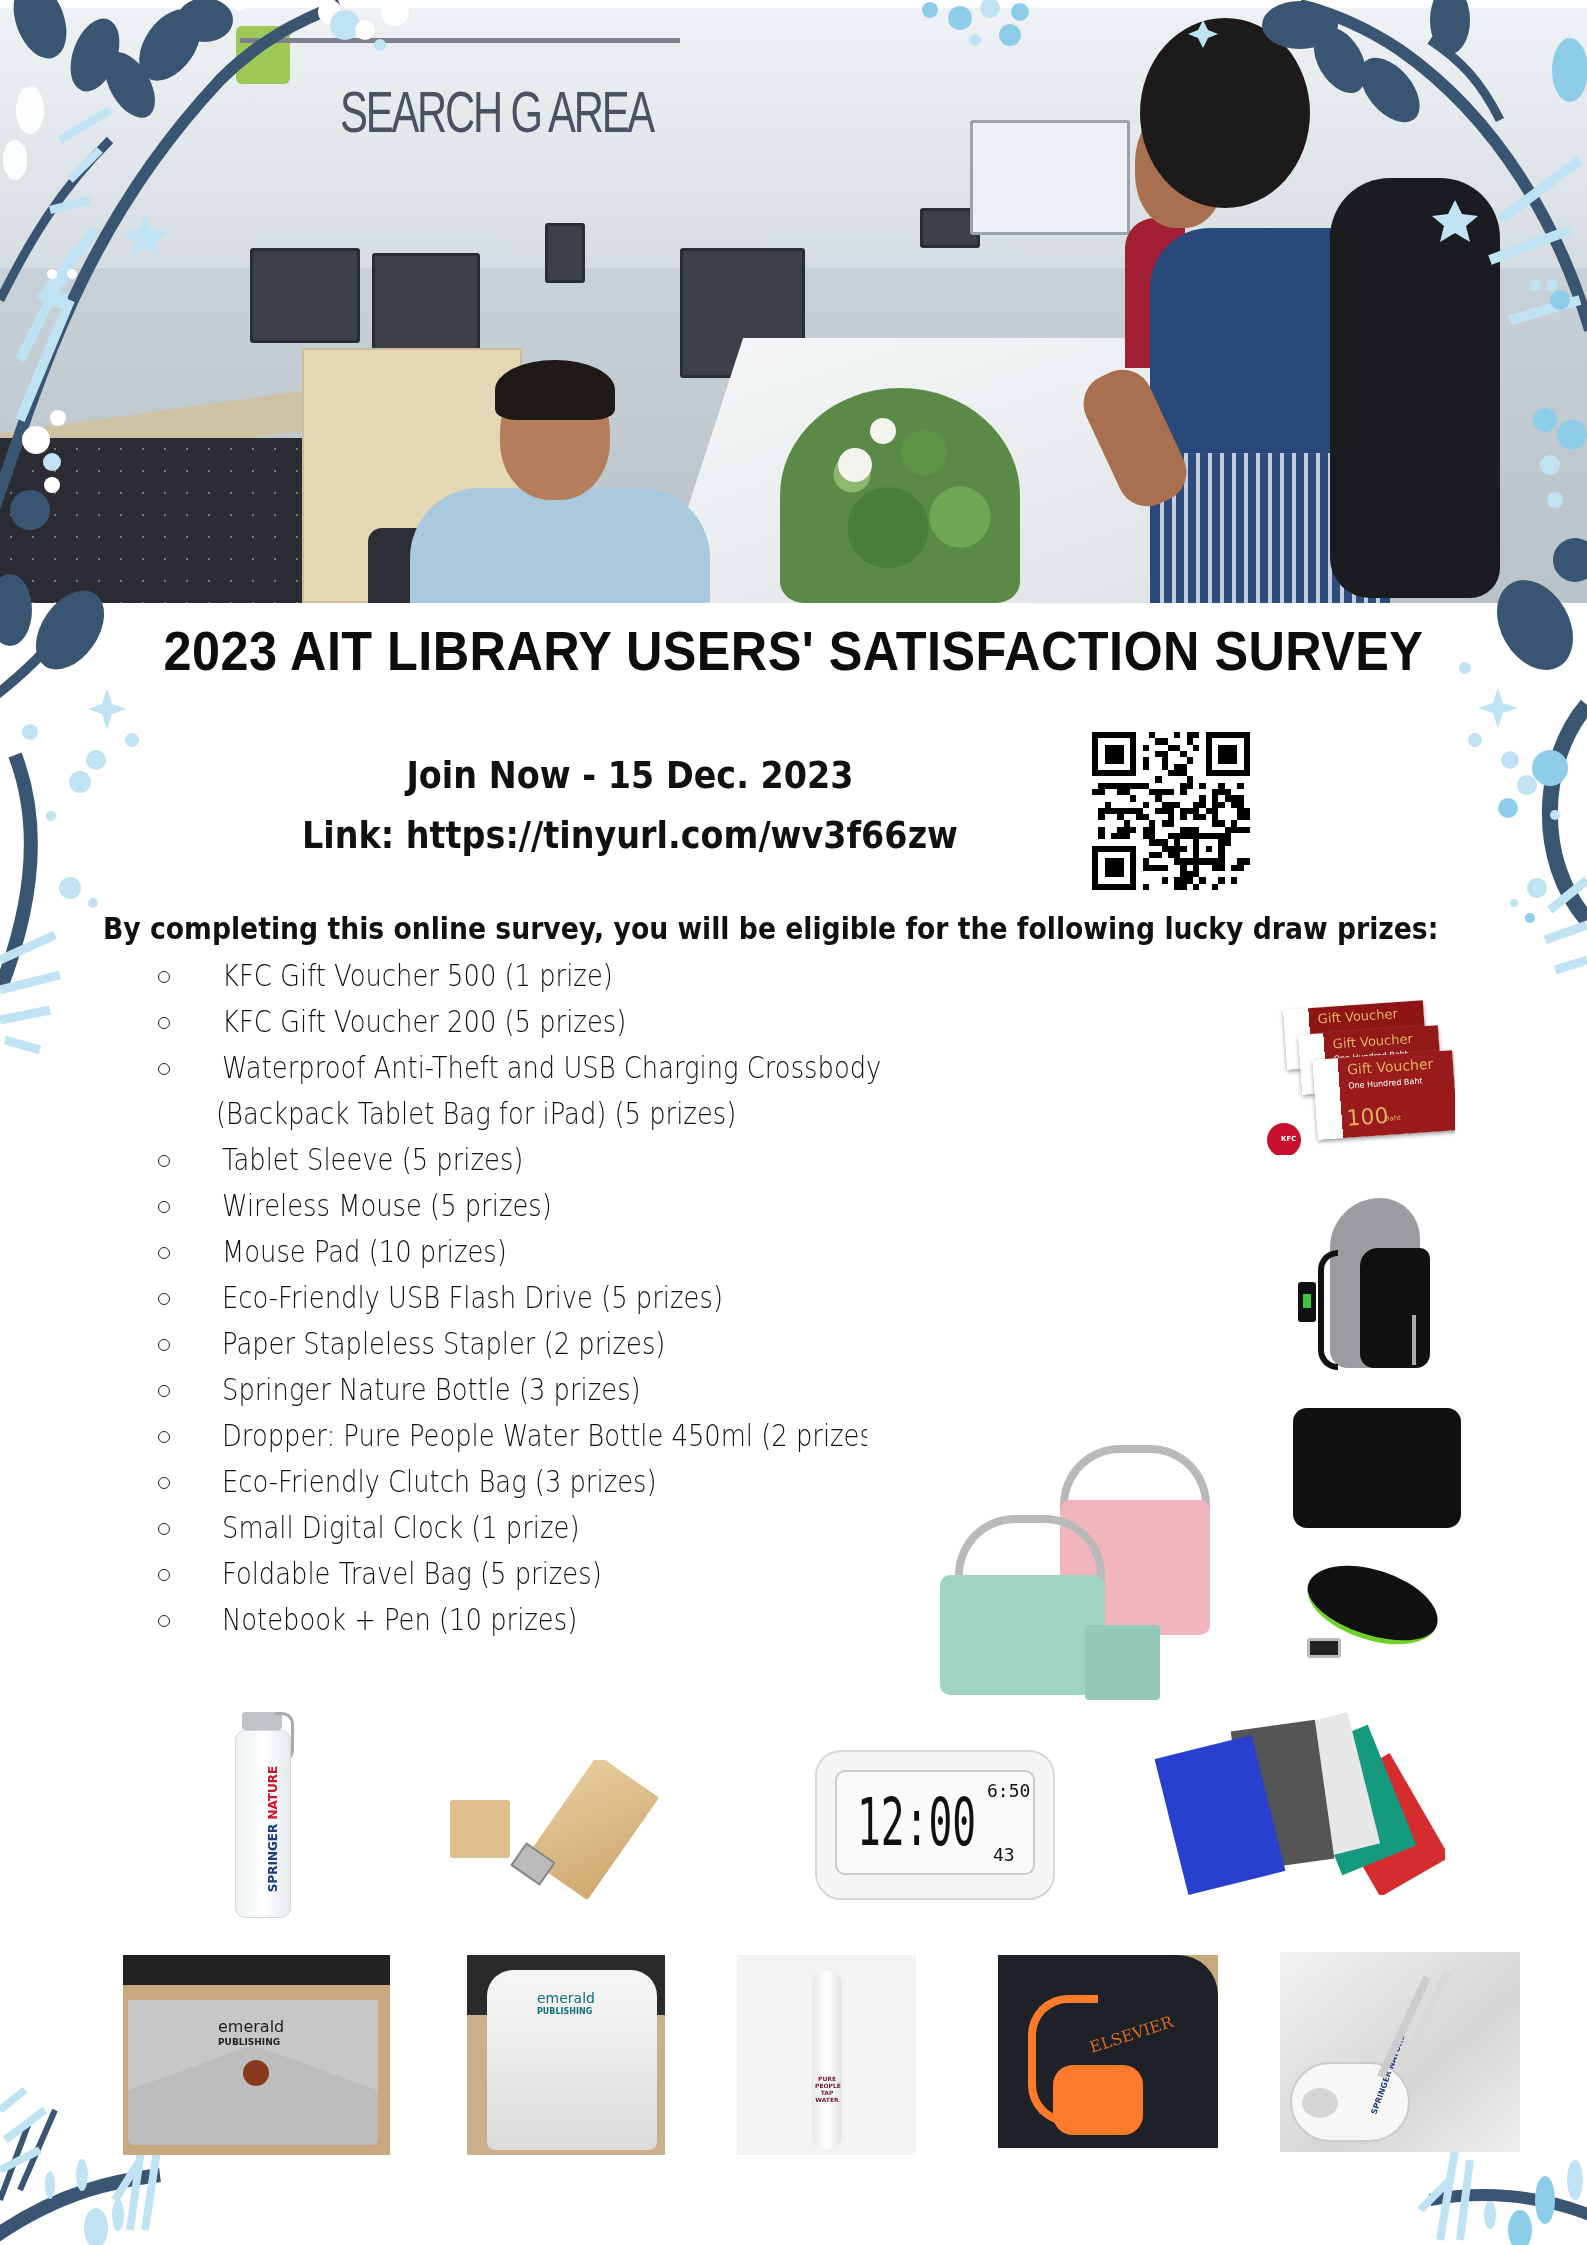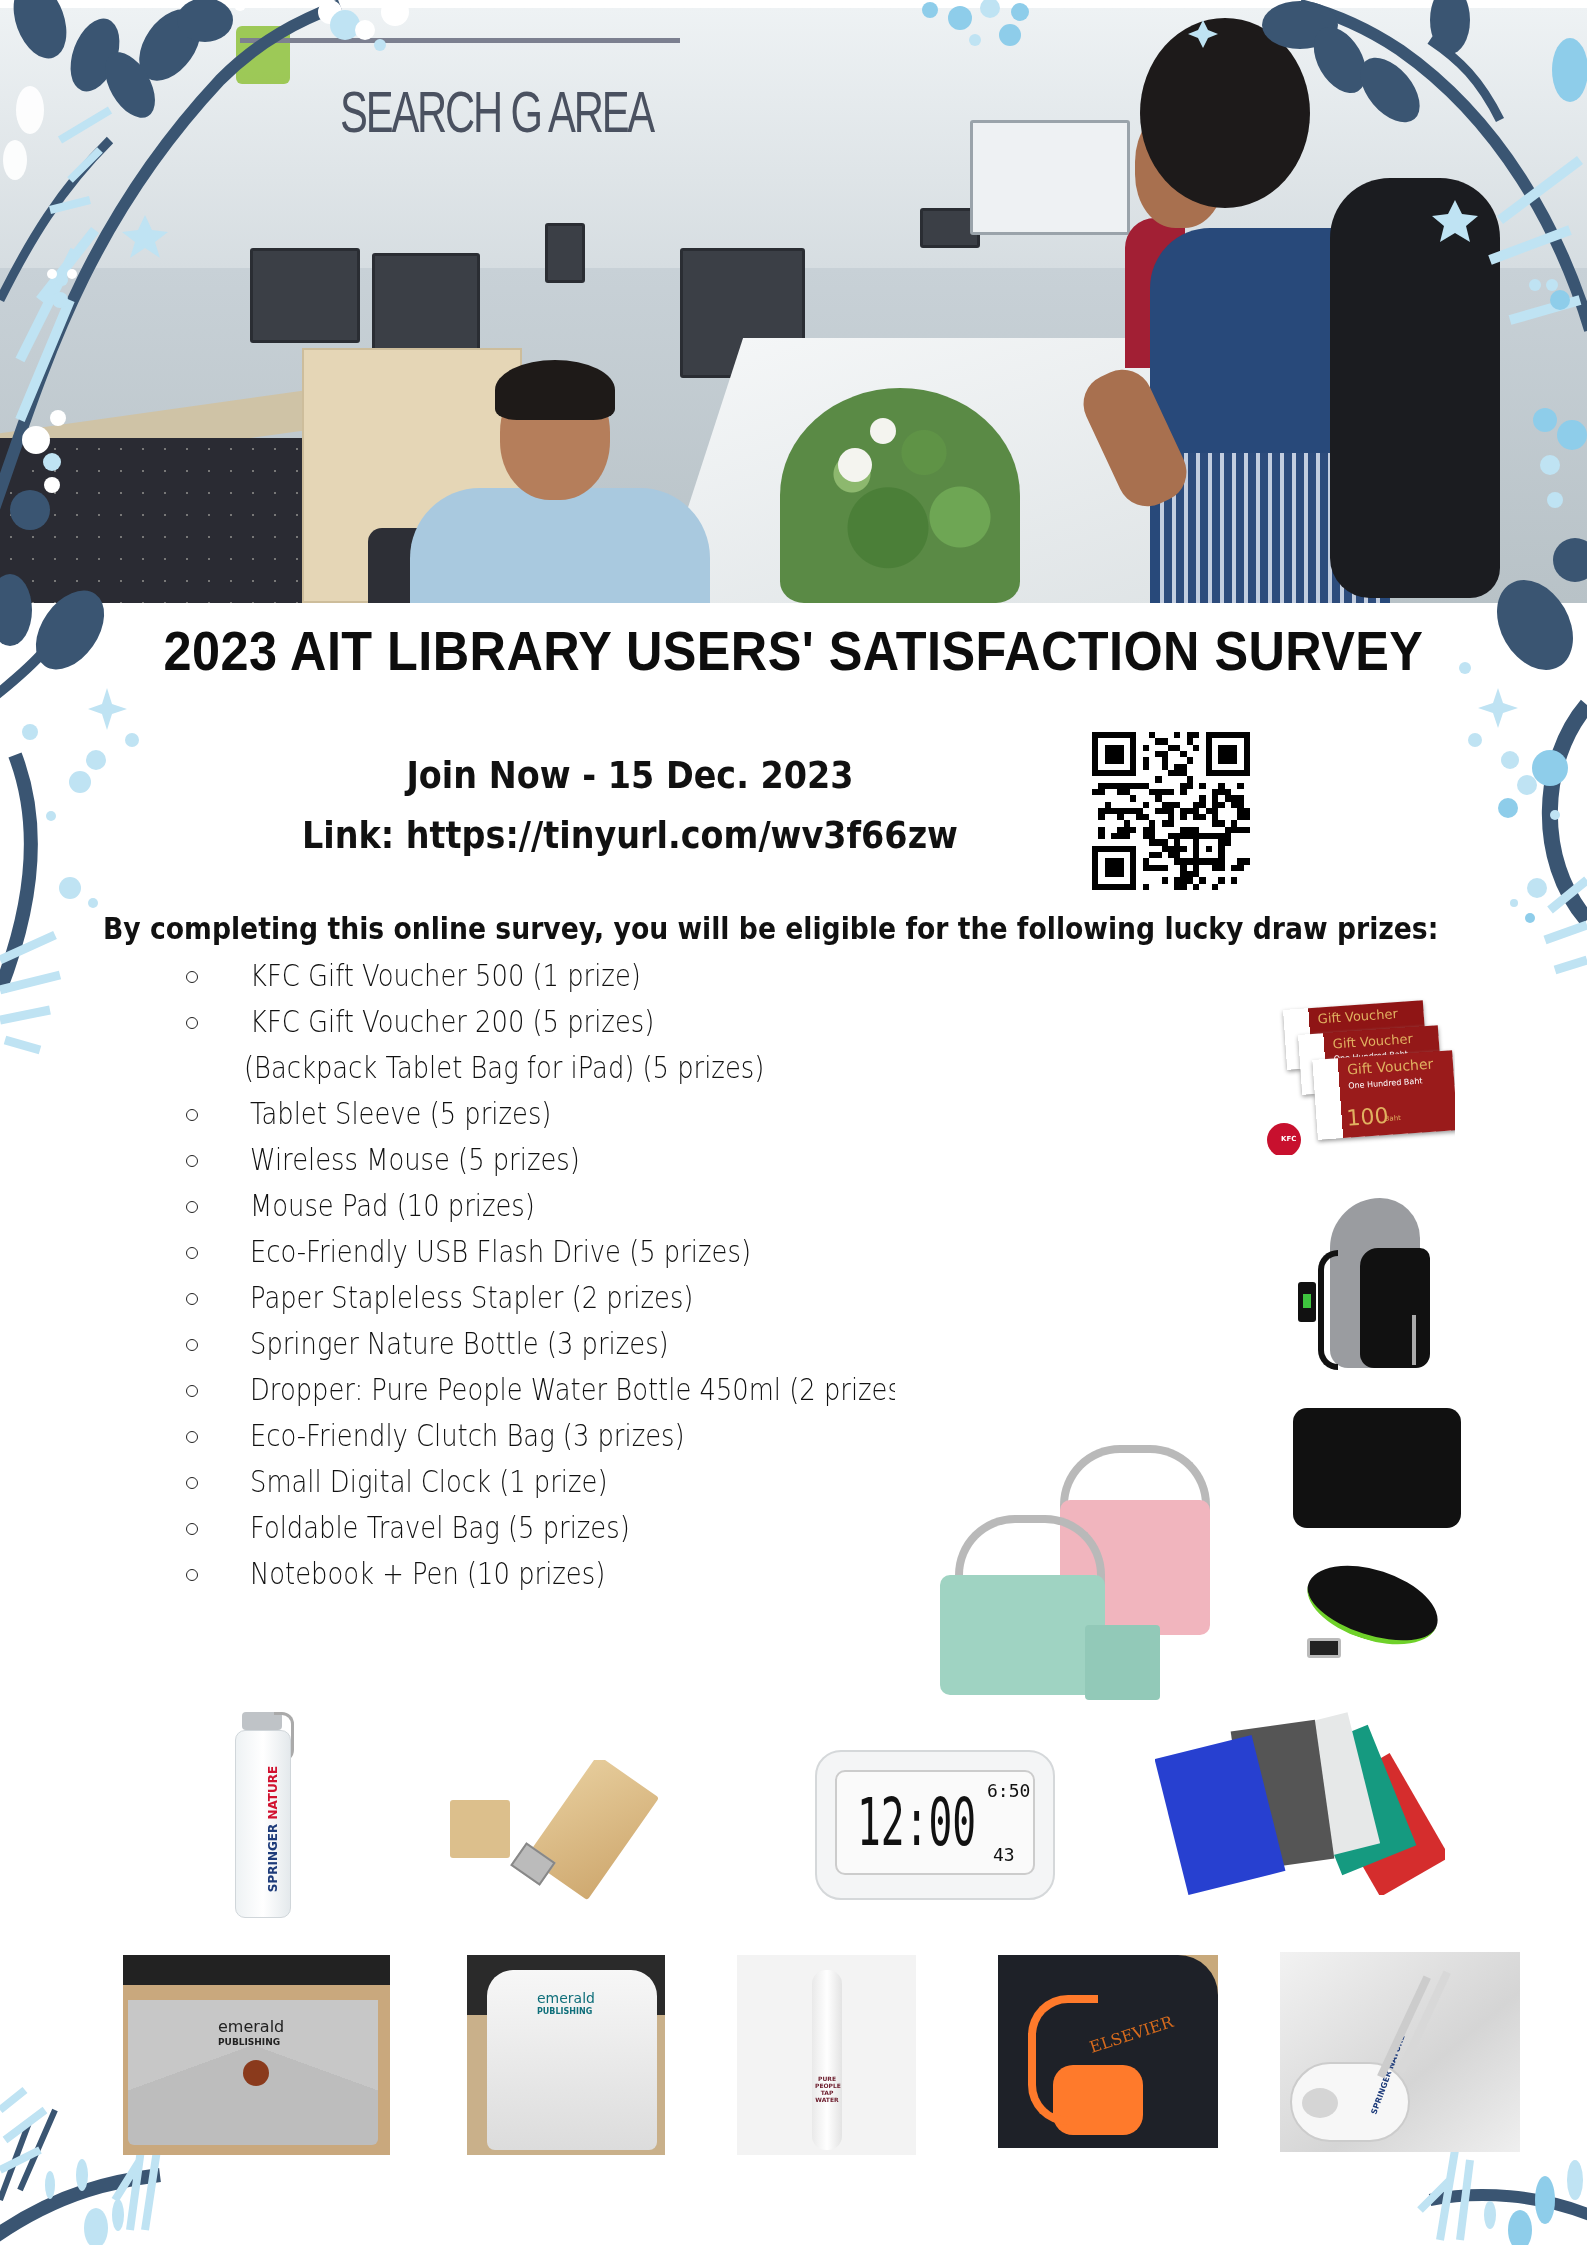--- a/index.html
+++ b/index.html
@@ -46,21 +46,21 @@
   .title { position: absolute; left: 0; top: 618px; width: 1587px; text-align: center; font-family: "Liberation Sans", sans-serif;
            font-weight: 700; font-size: 56px; letter-spacing: 0.5px; color: #0d0d0d; transform: scaleX(0.9); }
   .join { position: absolute; left: 220px; top: 745px; width: 820px; text-align: center; font-family: "DejaVu Sans", sans-serif;
           font-weight: 700; font-size: 38px; color: #111; line-height: 60px; transform: scaleX(0.88); }
   .qr { position: absolute; left: 1092px; top: 732px; width: 158px; height: 158px; display: grid;
         grid-template-columns: repeat(25, 1fr); grid-template-rows: repeat(25, 1fr); }
   .qr span { display: block; }
   .qr span.on { background: #000; }
   .intro { position: absolute; left: 103px; top: 910px; width: 1400px; font-family: "DejaVu Sans", sans-serif; font-weight: 700;
            font-size: 31px; color: #111; transform: scaleX(0.86); transform-origin: left center; white-space: nowrap; }
-  .prize-list { position: absolute; left: 0; top: 953px; width: 960px; list-style: none; margin-left: 28px; }
+  .prize-list { position: absolute; left: 0; top: 953px; width: 960px; list-style: none; }
   .prize-list li { position: relative; height: 46px; line-height: 46px; font-family: "DejaVu Sans", sans-serif; font-size: 30px; color: #111; white-space: nowrap; }
   .prize-list li .bullet { position: absolute; left: 158px; top: 18px; width: 12px; height: 12px; border: 1.5px solid #222; border-radius: 50%; }
   .prize-list li .txt { position: absolute; left: 222px; display: inline-block; transform: scaleX(0.86); transform-origin: left center; font-weight: 300; }
   .prize-list li.cont .txt { left: 216px; }
   .prize-list li.cut .txt { max-width: 750px; overflow: hidden; }
 
   
   .pic { position: absolute; overflow: hidden; }
   .pic-label { position: absolute; font-family: "DejaVu Sans", sans-serif; white-space: nowrap; }
 </style>
@@ -853,20 +853,24 @@
 
 <ul class="prize-list">
   <li>
       <span class="bullet"></span>
       <span class="txt">KFC Gift Voucher 500 (1 prize)</span>
     </li>
   <li>
       <span class="bullet"></span>
       <span class="txt">KFC Gift Voucher 200 (5 prizes)</span>
     </li>
+  <li>
+      <span class="bullet"></span>
+      <span class="txt">Waterproof Anti-Theft and USB Charging Crossbody</span>
+    </li>
   <li class="cont">
       <span class="txt">(Backpack Tablet Bag for iPad) (5 prizes)</span>
     </li>
   <li>
       <span class="bullet"></span>
       <span class="txt">Tablet Sleeve (5 prizes)</span>
     </li>
   <li>
       <span class="bullet"></span>
       <span class="txt">Wireless Mouse (5 prizes)</span>

